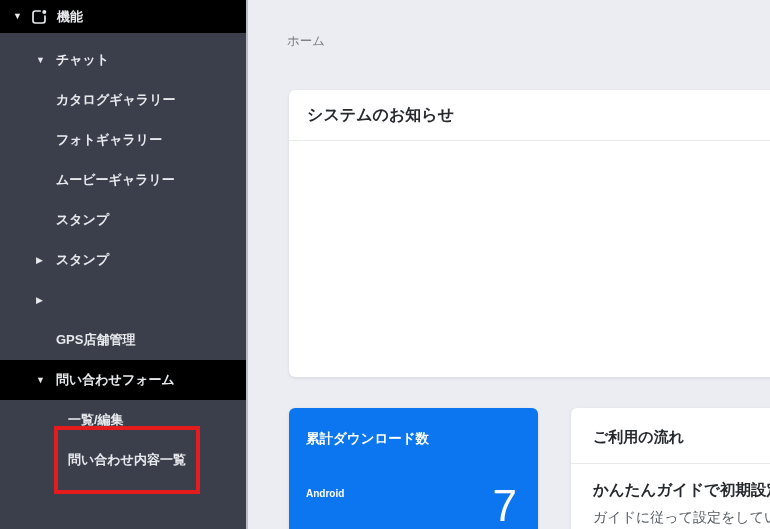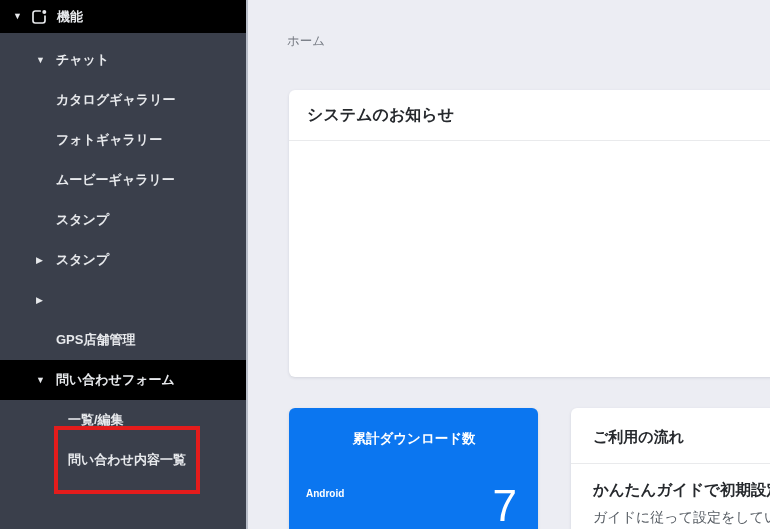--- a/index.html
+++ b/index.html
@@ -55,21 +55,21 @@
   .card-title {
     font-size:16px; font-weight:700; color:var(--title-text);
     padding:15px 18px 14px 18px;
   }
   .card-divider { height:1px; background:var(--divider); width:100%; }
 
   .card-downloads {
     left:39px; top:408px; width:249px; height:170px;
     background:var(--accent-blue); color:#ffffff;
   }
-  .dl-title { font-size:13.5px; font-weight:700; padding:22px 16px 0 17px;text-align:center; }
+  .dl-title { font-size:13.5px; font-weight:700; padding:22px 16px 0 17px; }
   .dl-platform { position:absolute; left:17px; top:80px; font-size:10px; font-weight:700; }
   .dl-count {
     position:absolute; right:21px; top:76px;
     font-size:44px; font-weight:400; line-height:1;
   }
 
   .card-guide { left:321px; top:408px; right:-30px; height:170px; }
   .guide-title { font-size:15px; font-weight:700; color:var(--title-text); padding:20px 0 16px 22px; }
   .guide-heading {
     padding:16px 0 0 22px; font-size:15.5px; font-weight:700;

